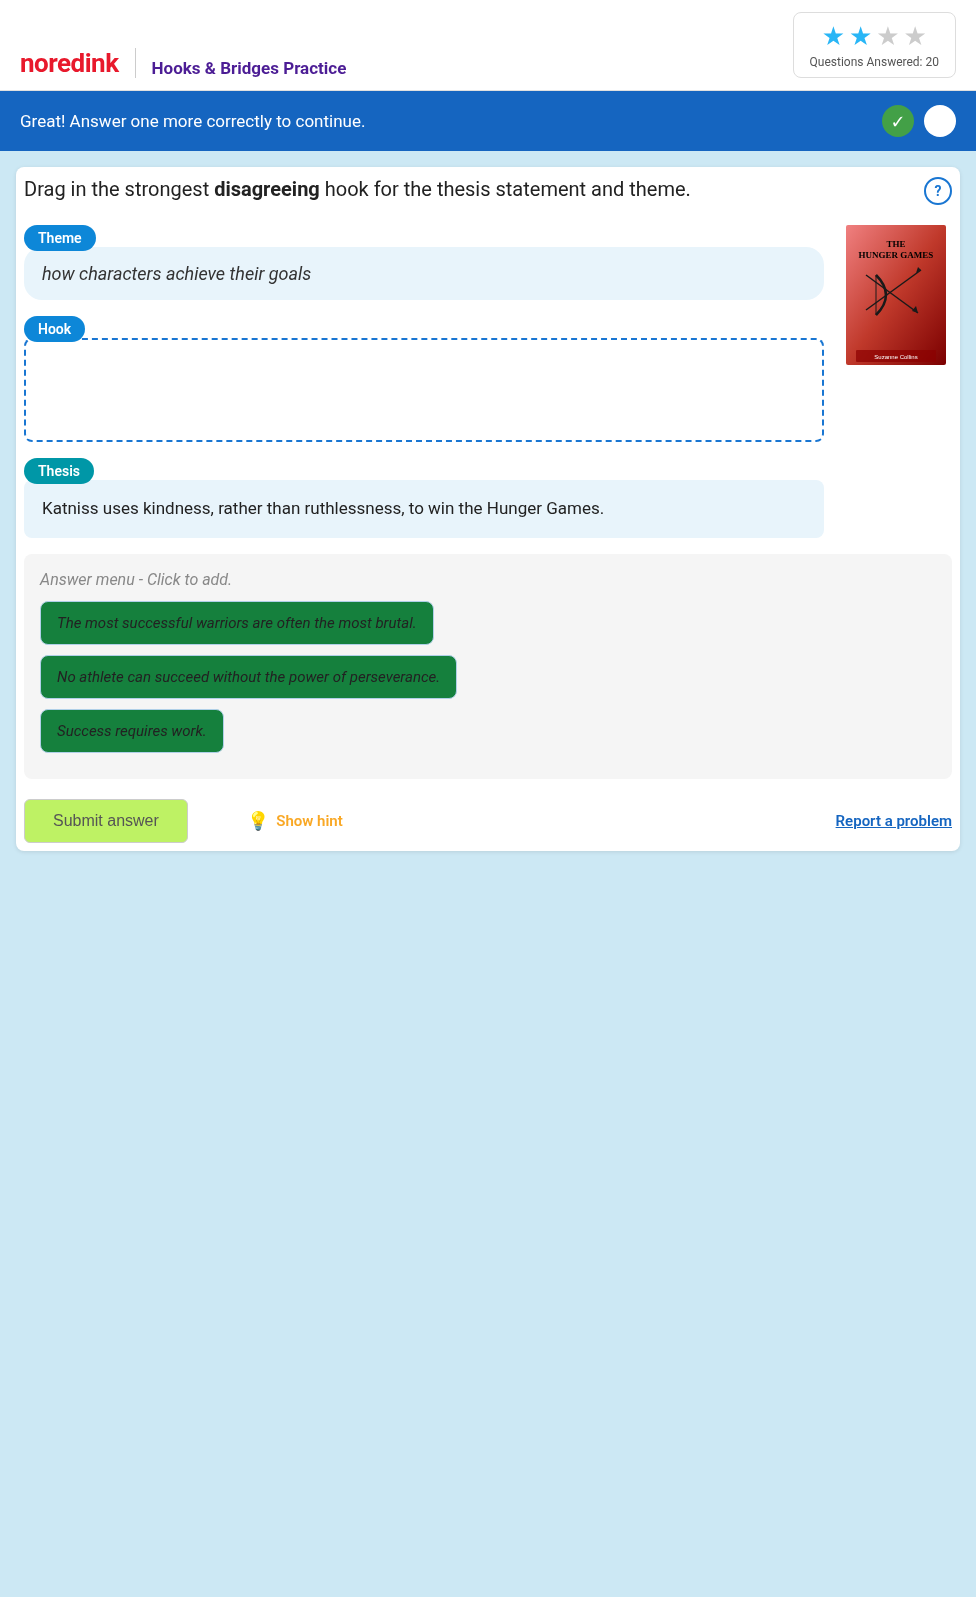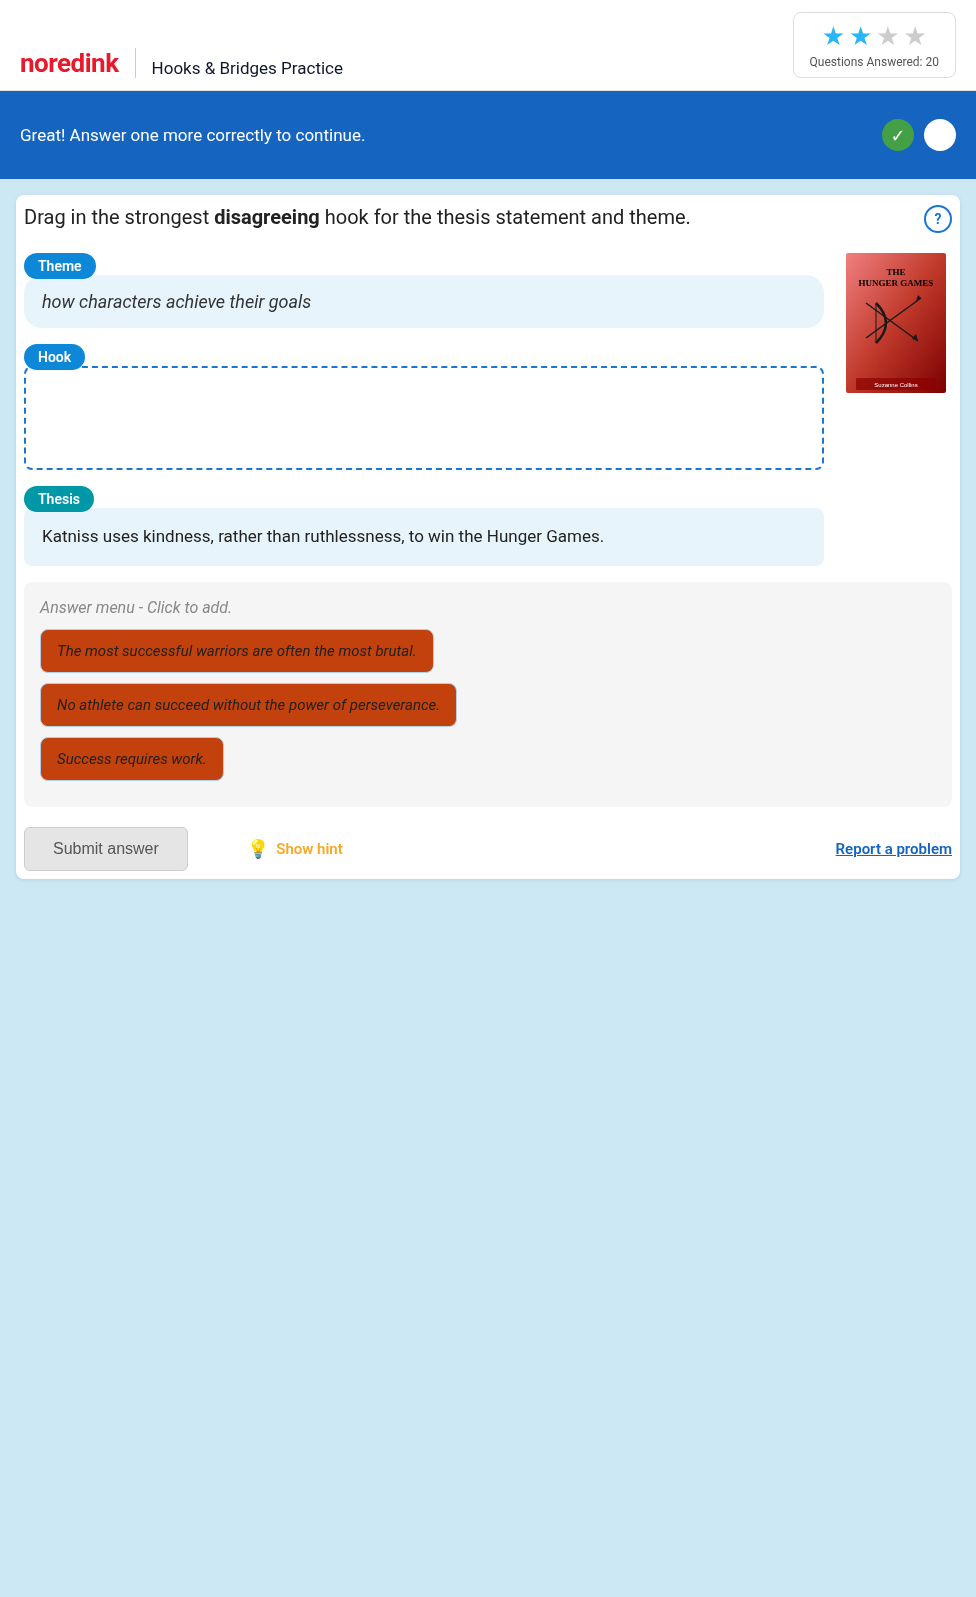--- a/index.html
+++ b/index.html
@@ -24,22 +24,22 @@
       font-weight: bold;
       letter-spacing: -0.5px;
     }
     .header-divider {
       width: 1px;
       height: 30px;
       background: #ccc;
     }
     .header-title {
       font-size: 17px;
-      color: #0f172a;
-      font-weight: 400;
+      color: #4c1d95;
+      font-weight: 700;
     }
     .header-stars {
       margin-left: auto;
       display: flex;
       flex-direction: column;
       align-items: center;
       border: 1px solid #ddd;
       border-radius: 8px;
       padding: 8px 16px;
     }
@@ -54,21 +54,21 @@
     .star-filled { color: #29b6f6; }
     .star-empty { color: #ccc; }
     .questions-answered {
       font-size: 12px;
       color: #555;
     }
 
     
     .progress-bar {
       background: #1565c0;
-      padding: 28px 20px;
+      padding: 14px 20px;
       display: flex;
       align-items: center;
       justify-content: space-between;
     }
     .progress-text {
       color: white;
       font-size: 17px;
     }
     .progress-indicators {
       display: flex;
@@ -206,40 +206,40 @@
       padding: 16px;
       margin-bottom: 20px;
       font-style: italic;
     }
     .answer-menu-label {
       color: #888;
       font-size: 16px;
       margin-bottom: 12px;
     }
     .answer-option {
-      background: #c2410c;
+      background: #15803d;
       border: 1px solid #b0d0e8;
       border-radius: 8px;
       padding: 12px 16px;
       margin-bottom: 10px;
       font-size: 15px;
       color: #222;
       cursor: pointer;
       display: inline-block;
       text-align: right;
     }
 
     
     .submit-row {
       display: flex;
       align-items: center;
       gap: 0;
     }
     .submit-btn {
-      background: #e5e5e5;
+      background: #bef264;
       border: 1px solid #ccc;
       border-radius: 6px;
       padding: 12px 28px;
       font-size: 16px;
       color: #555;
       cursor: pointer;
       font-weight: 500;
     }
     .show-hint {
       margin-left: 60px;

